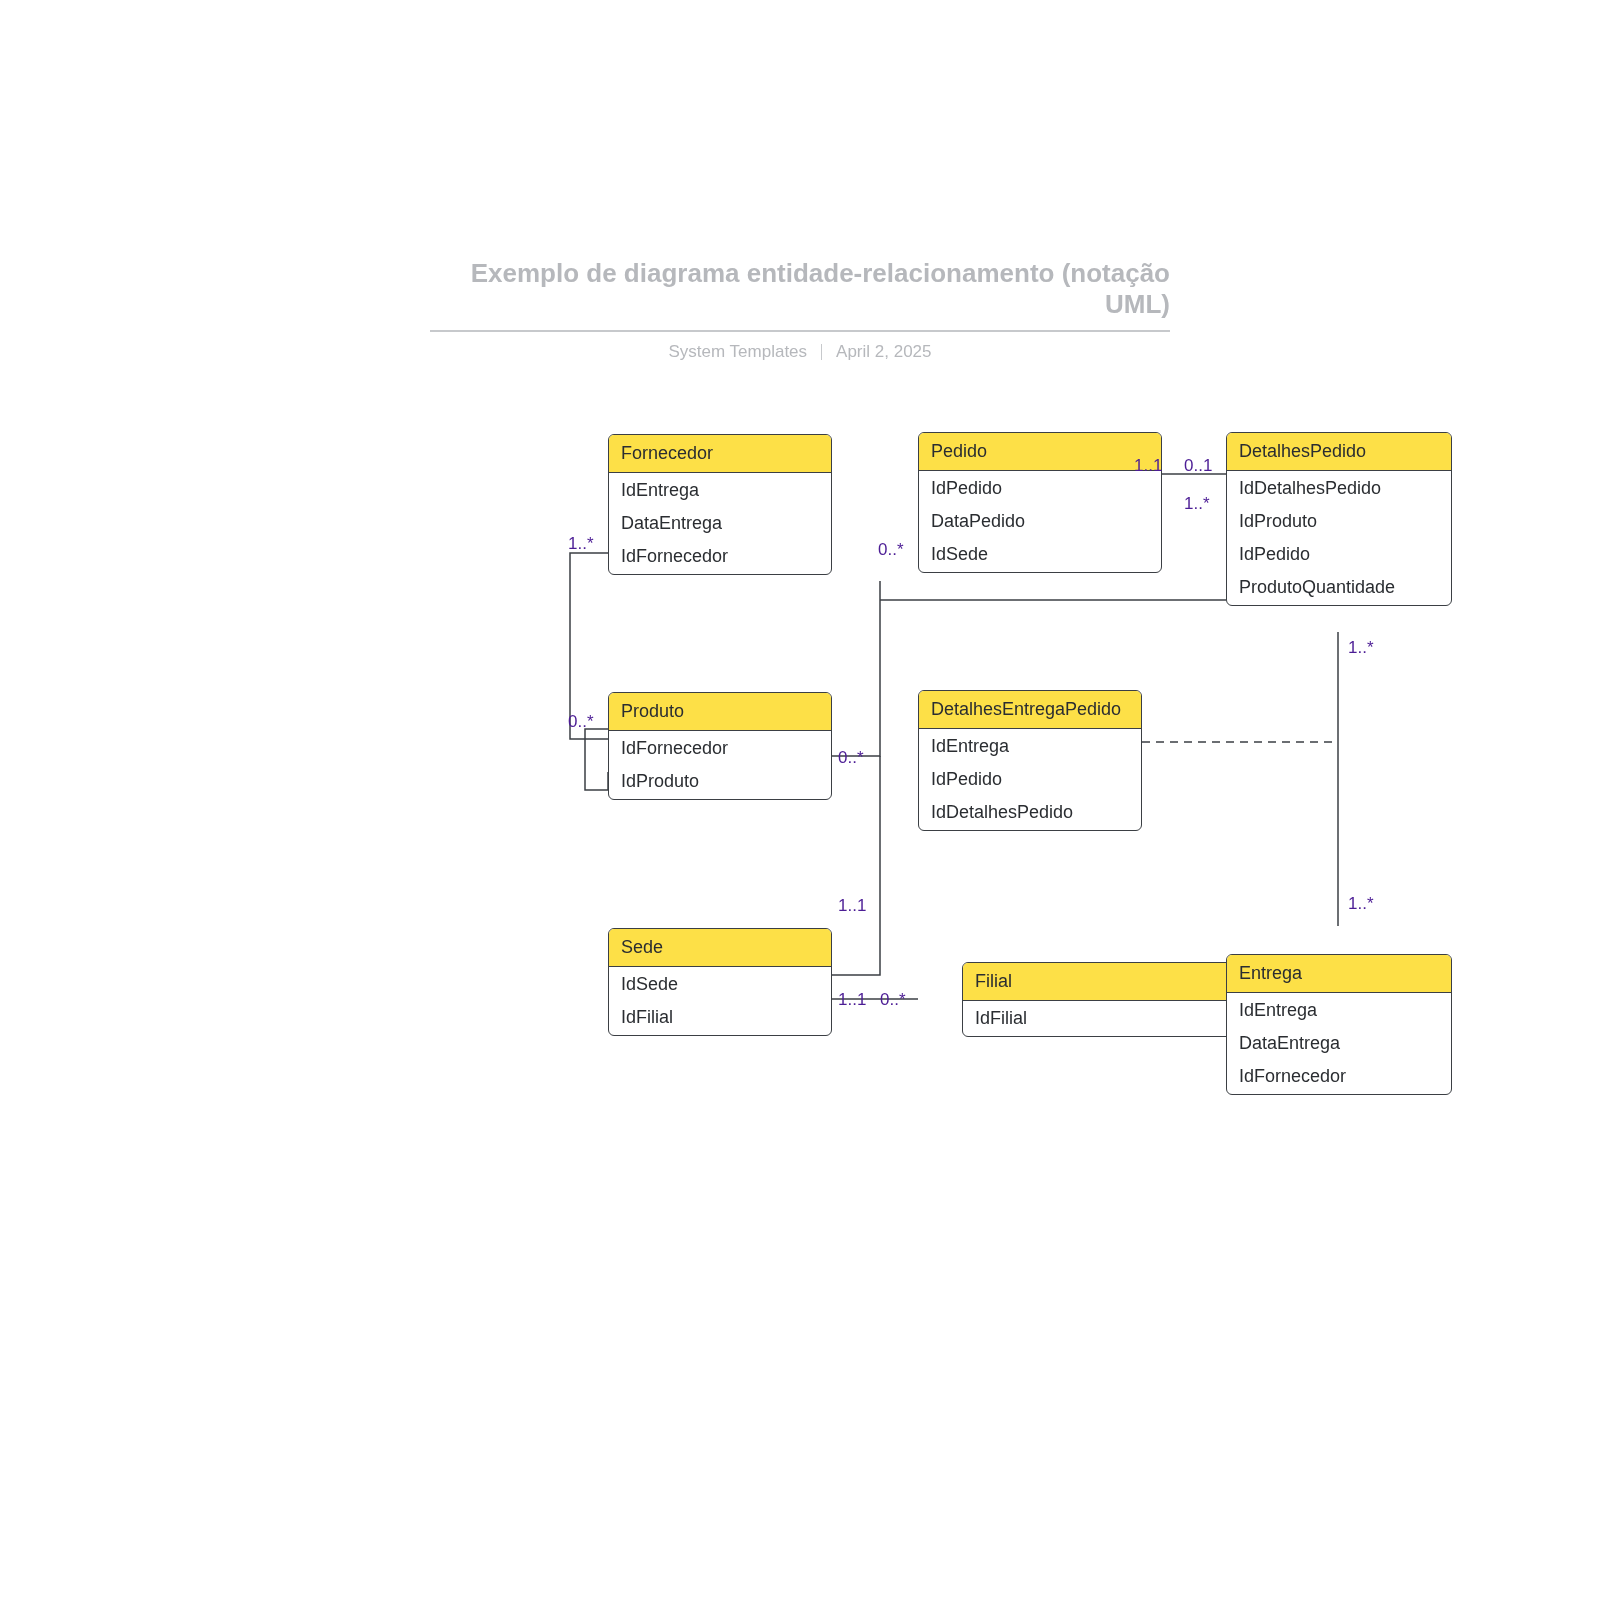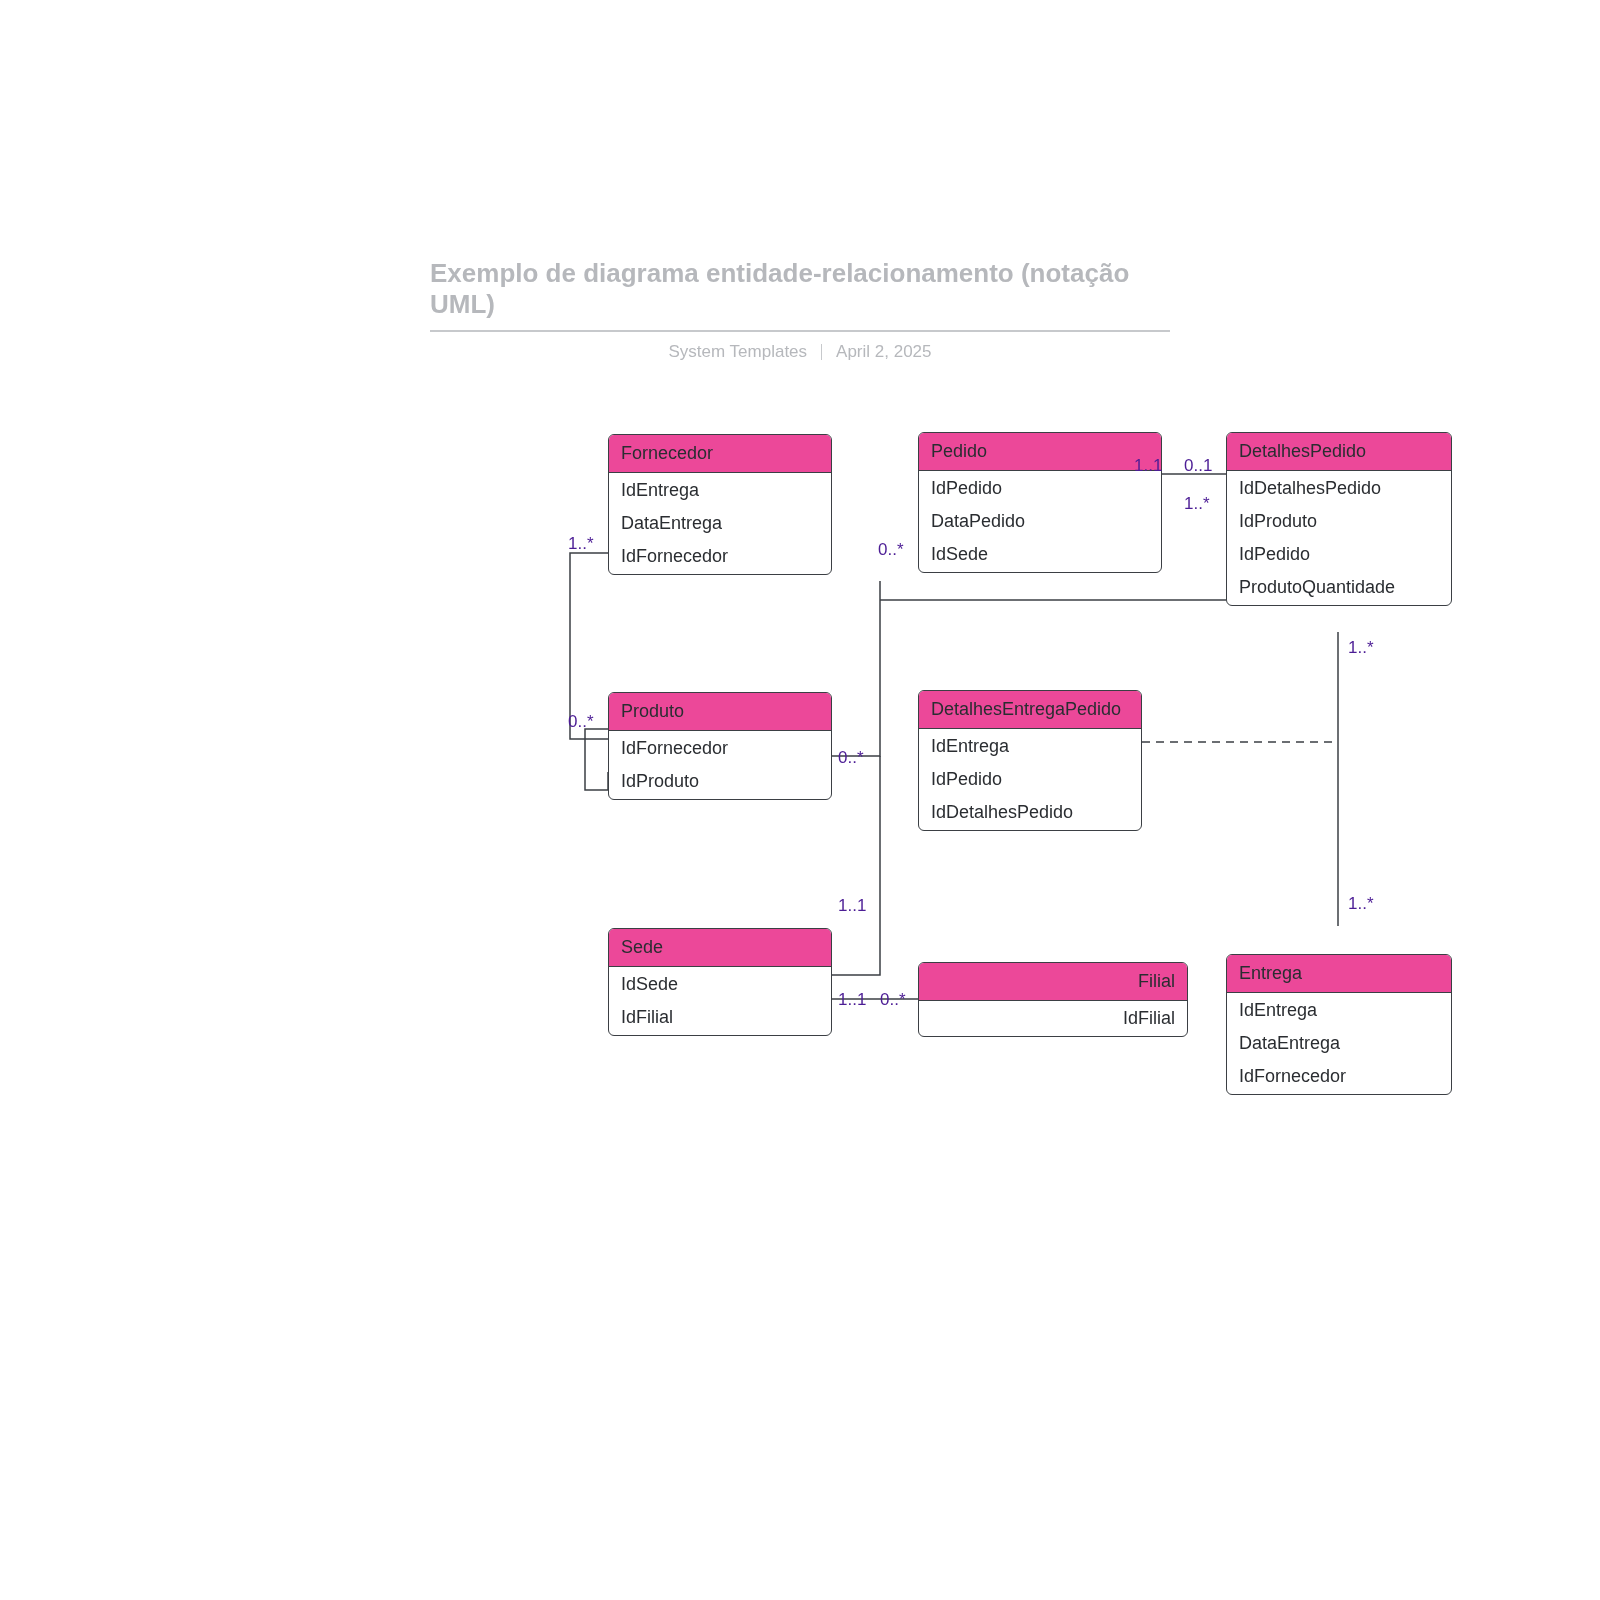--- a/index.html
+++ b/index.html
@@ -2,21 +2,21 @@
 <html><head>
   <meta charset="utf-8">
   <style>
     * { box-sizing: border-box; margin: 0; padding: 0; }
     html, body { width: 1600px; height: 1600px; background: #ffffff; font-family: -apple-system, BlinkMacSystemFont, "Segoe UI", Helvetica, Arial, sans-serif; color: #333; }
     .canvas { position: relative; width: 1600px; height: 1600px; }
     .header {
       position: absolute;
       left: 430px; right: 430px;
       top: 258px;
-      text-align: left;
+      text-align: right;
     }
     .title {
       font-size: 26px;
       font-weight: 700;
       color: #b6b8bc;
       padding-bottom: 10px;
       border-bottom: 2px solid #c7c9cc;
     }
     .sub {
       font-size: 17px;
@@ -30,21 +30,21 @@
     .sub .sep { width:1px; height:16px; background:#c7c9cc; }
     .entity {
       position: absolute;
       border: 1.5px solid #3b3f44;
       border-radius: 6px;
       background: #ffffff;
       overflow: hidden;
       width: 224px;
     }
     .entity .head {
-      background: #ec4899;
+      background: #fde047;
       border-bottom: 1.5px solid #3b3f44;
       padding: 8px 12px;
       font-size: 18px;
       color: #2a2d31;
     }
     .entity .attrs { padding: 1px 0; }
     .entity .attrs div {
       padding: 6px 12px;
       font-size: 18px;
       color: #2a2d31;
@@ -144,21 +144,21 @@
   </div>
 
   <div class="entity" style="left:608px; top:928px;">
     <div class="head">Sede</div>
     <div class="attrs">
       <div>IdSede</div>
       <div>IdFilial</div>
     </div>
   </div>
 
-  <div class="entity" style="left:918px; top:962px; width:270px;text-align:right;">
+  <div class="entity" style="left:962px; top:962px; width:270px;">
     <div class="head">Filial</div>
     <div class="attrs">
       <div>IdFilial</div>
     </div>
   </div>
 
   <div class="entity" style="left:1226px; top:926px; width:226px;margin-top:28px;">
     <div class="head">Entrega</div>
     <div class="attrs">
       <div>IdEntrega</div>

